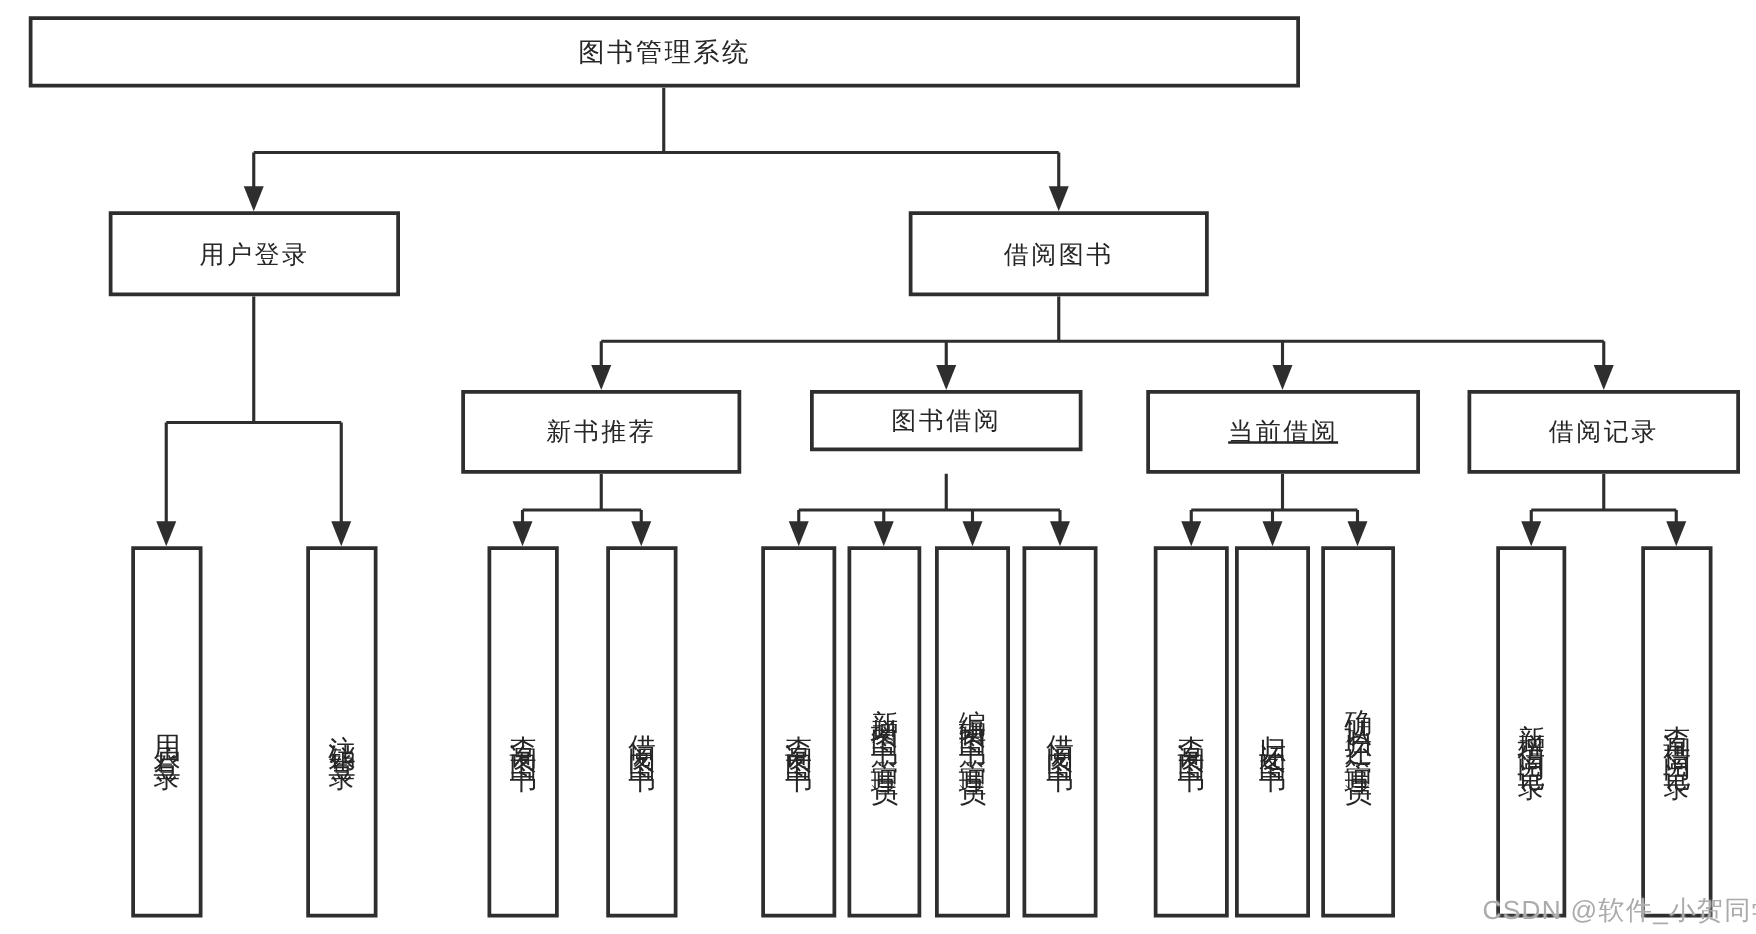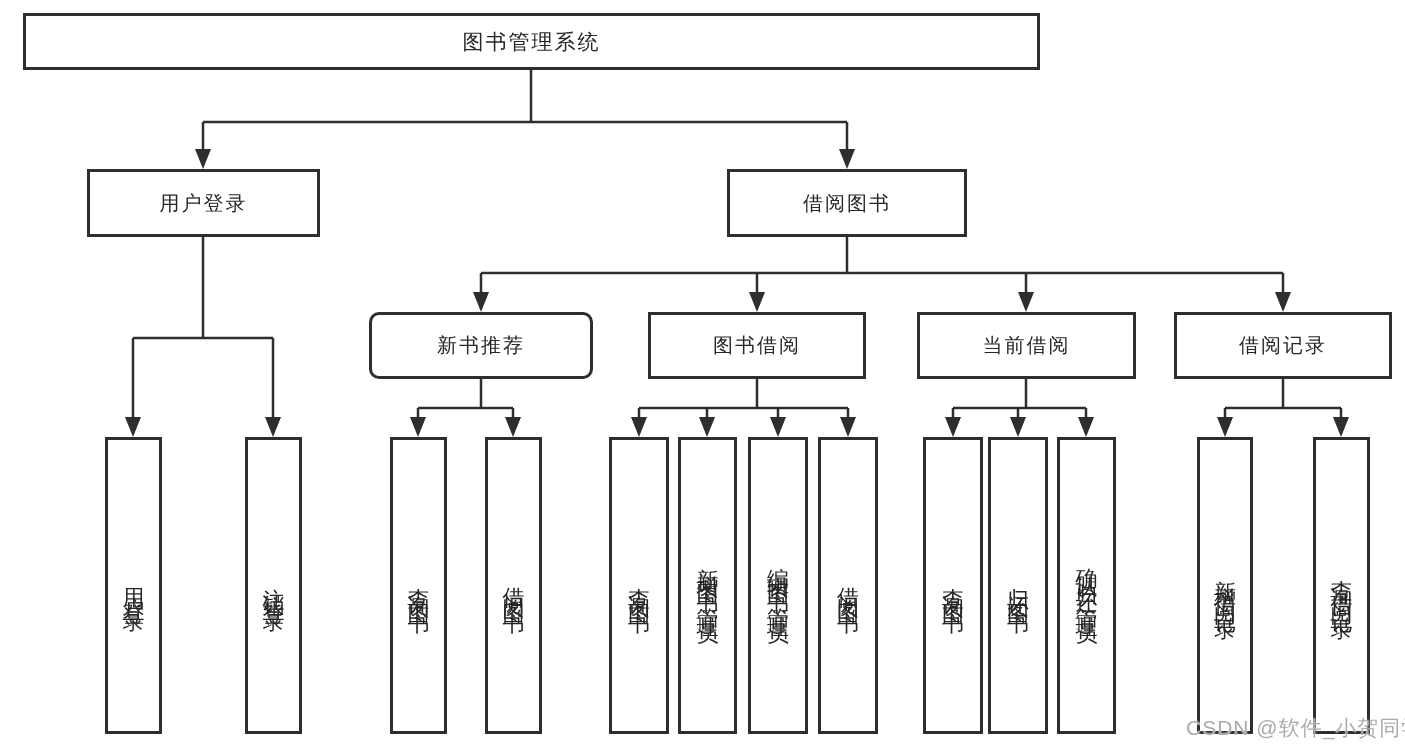--- a/index.html
+++ b/index.html
@@ -56,23 +56,23 @@
     color: #ababab;
     letter-spacing: 1px;
     white-space: nowrap;
     text-shadow: 0 0 2px #ffffff;
   }
 
   
   .root            { left: 23px;   top: 13px;  width: 1017px; height: 57px; }
   .n-user-login    { left: 87px;   top: 169px; width: 233px;  height: 68px; }
   .n-book-mgmt     { left: 727px;  top: 169px; width: 240px;  height: 68px; }
-  .n-new-book      { left: 369px;  top: 312px; width: 224px;  height: 67px; border-radius: 10px; }
-  .n-book-borrow   { left: 648px;  top: 312px; width: 218px;  height: 67px; }
-  .n-cur-borrow    { left: 917px;  top: 312px; width: 219px;  height: 67px; }
+  .n-new-book      { left: 369px;  top: 312px; width: 224px;  height: 67px; }
+  .n-book-borrow   { left: 648px;  top: 312px; width: 218px;  height: 49px; }
+  .n-cur-borrow    { left: 917px;  top: 312px; width: 219px;  height: 67px; text-decoration: underline; }
   .n-borrow-rec    { left: 1174px; top: 312px; width: 218px;  height: 67px; }
 
   .leaf { top: 437px; height: 297px; }
   .lf-1  { left: 105px;  width: 57px; }
   .lf-2  { left: 245px;  width: 57px; }
   .lf-3  { left: 390px;  width: 57px; }
   .lf-4  { left: 485px;  width: 57px; }
   .lf-5  { left: 609px;  width: 60px; }
   .lf-6  { left: 678px;  width: 59px; }
   .lf-7  { left: 748px;  width: 60px; }

